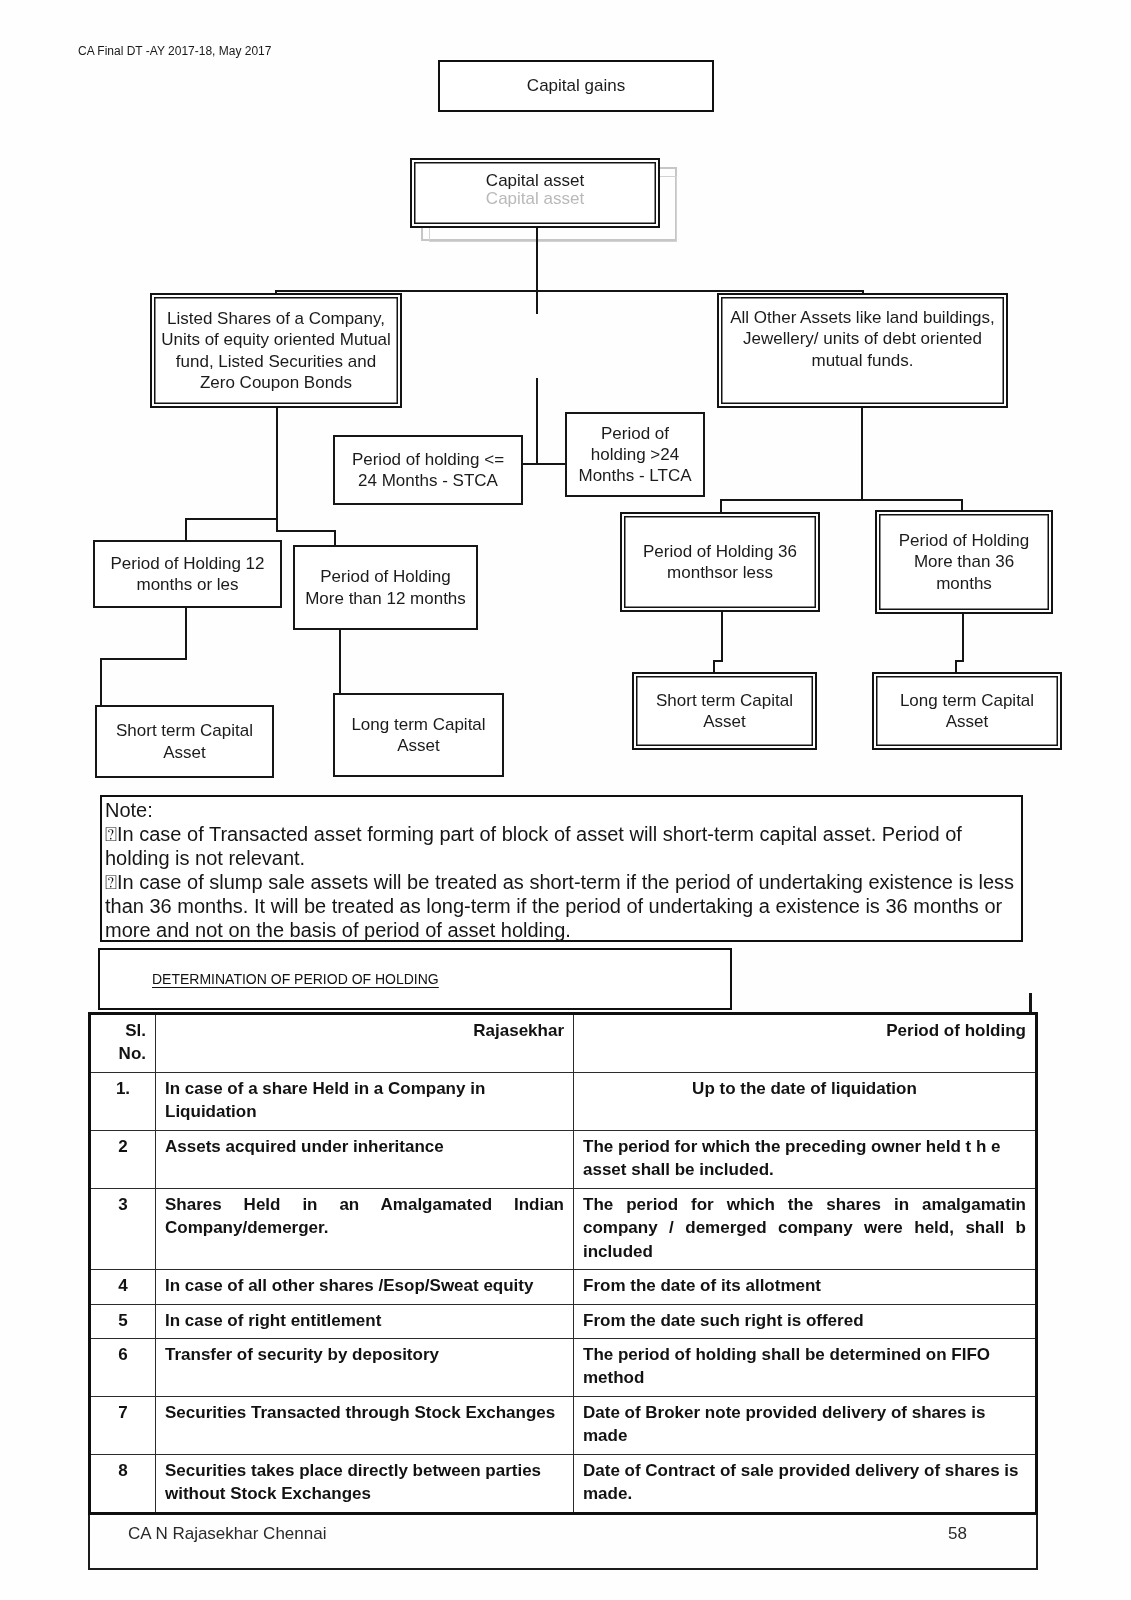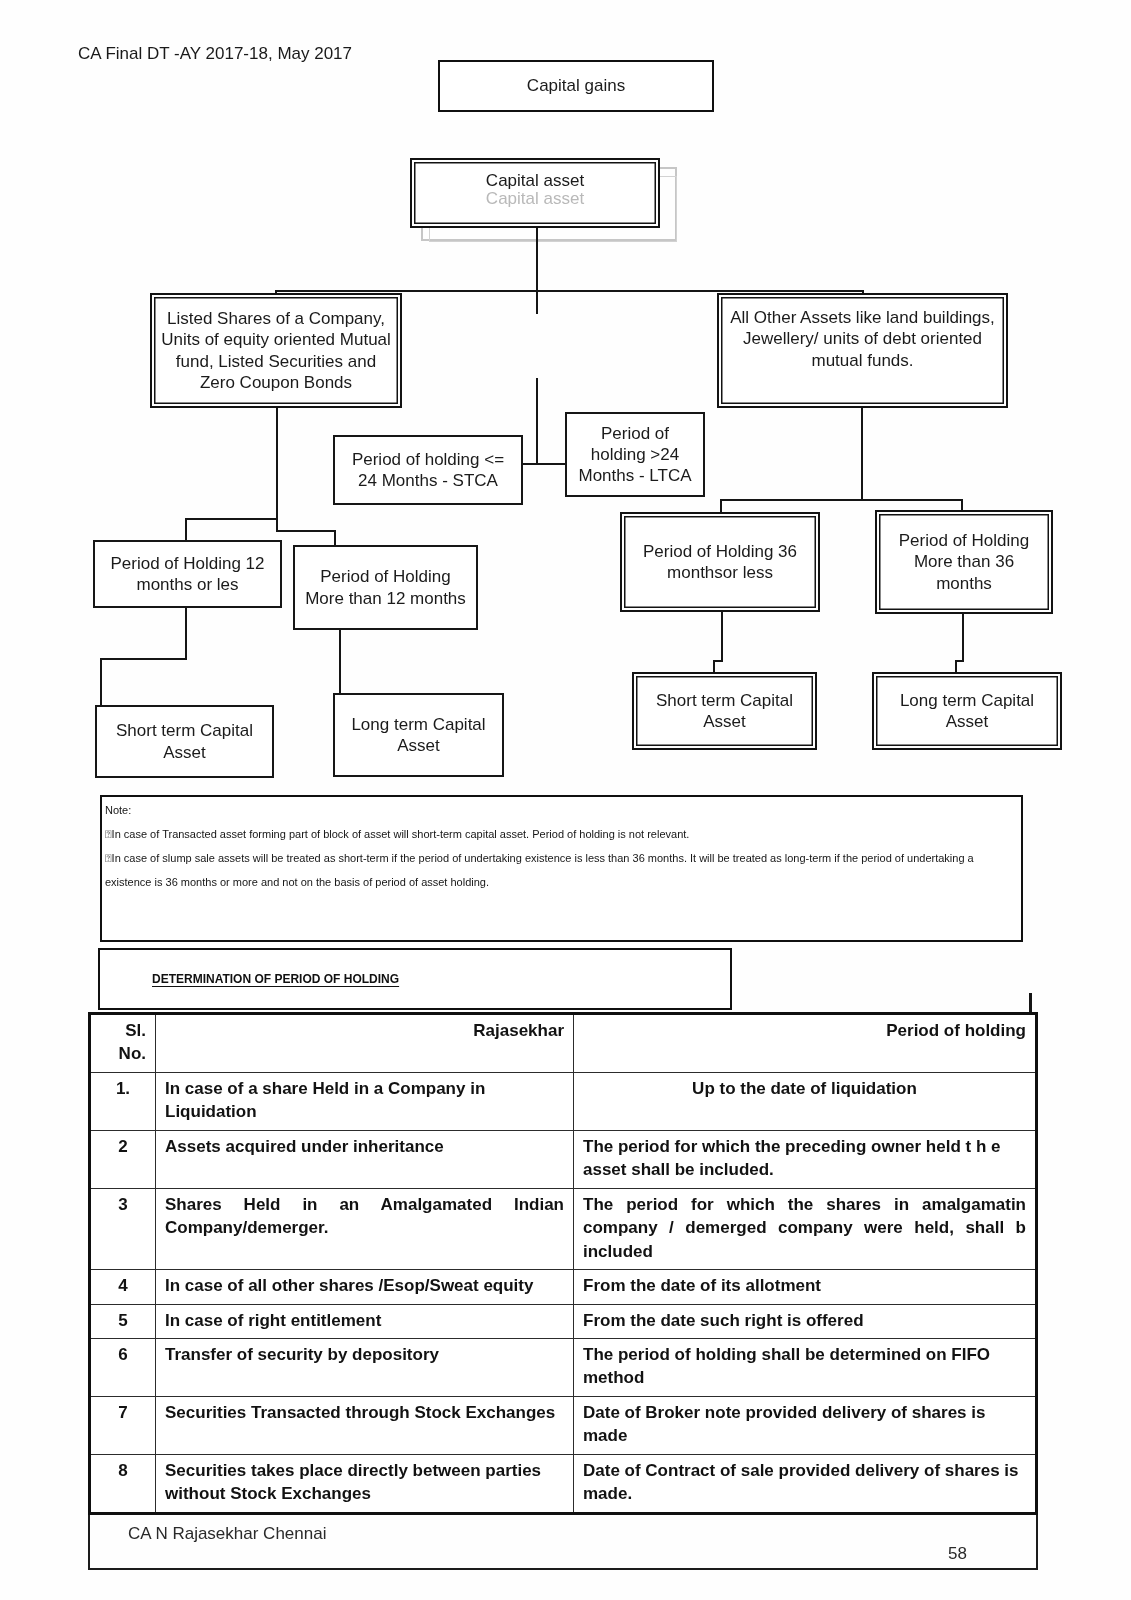--- a/index.html
+++ b/index.html
@@ -11,36 +11,36 @@
   .fb{
     position:absolute;display:flex;align-items:center;justify-content:center;
     text-align:center;background:#ffffff;font-size:17px;line-height:1.25;
     color:#1b1b1b;padding:3px 8px;box-sizing:border-box;z-index:3;
   }
   .b1{border:2px solid #161616;}
   .bt{border:2.5px solid #101010;margin-left:36px;}
   .dbl{border:2.5px solid #131313;box-shadow:inset 0 0 0 2px #ffffff,inset 0 0 0 3.5px #131313;}
   .ghost{position:absolute;box-sizing:border-box;background:transparent;z-index:1;}
   .ln{position:absolute;background:#151515;z-index:2;}
-  .toptext{position:absolute;left:78px;top:44px;font-size:17px;color:#1a1a1a;}
+  .toptext{position:absolute;left:78px;top:44px;font-size:12px;color:#1a1a1a;}
   .ghosttxt{color:#b9b9b9;margin-top:-3px;}
   
   .notebox{
     position:absolute;left:100px;top:795px;width:923px;height:147px;
     border:2.5px solid #101010;box-sizing:border-box;background:#fff;z-index:3;
-    font-size:11px;line-height:24px;color:#161616;padding:1px 6px 0 3px;
+    font-size:20px;line-height:24px;color:#161616;padding:1px 6px 0 3px;
   }
   .notebox p{margin:0;}
   
   .detbox{
     position:absolute;left:98px;top:948px;width:634px;height:62px;
     border:2.5px solid #101010;box-sizing:border-box;background:#fff;z-index:3;
     display:flex;align-items:center;padding-left:52px;
   }
-  .dettxt{font-size:12px;font-weight:bold;text-decoration:underline;text-underline-offset:3px;color:#111;}
+  .dettxt{font-size:14px;font-weight:normal;text-decoration:underline;text-underline-offset:3px;color:#111;}
   
   .frame{
     position:absolute;left:88px;top:1012px;width:950px;height:558px;box-sizing:border-box;
     border-left:2px solid #1c1c1c;border-right:2px solid #1c1c1c;border-bottom:2.5px solid #1c1c1c;z-index:1;
   }
   .tablewrap{position:absolute;left:88px;top:1012px;width:950px;z-index:4;}
   table.det{border-collapse:collapse;width:100%;table-layout:fixed;background:#fff;}
   table.det{border:3px solid #0f0f0f;}
   table.det th,table.det td{
     border:1.6px solid #2c2c2c;font-size:17px;font-weight:bold;color:#121212;
@@ -207,15 +207,15 @@
       <tr style="height:56px;">
         <td class="num">8</td>
         <td>Securities takes place directly between parties without Stock Exchanges</td>
         <td class="clip">Date of Contract of sale provided delivery of shares is made.</td>
       </tr>
     </tbody>
       </table>
   </div>
 
   <div class="foot" style="left:128px;top:1524px;">CA N Rajasekhar Chennai</div>
-  <div class="foot" style="left:948px;top:1524px;margin-top:20px;">58</div>
+  <div class="foot" style="left:948px;top:1524px;">58</div>
 
 </div>
 
 </body></html>

